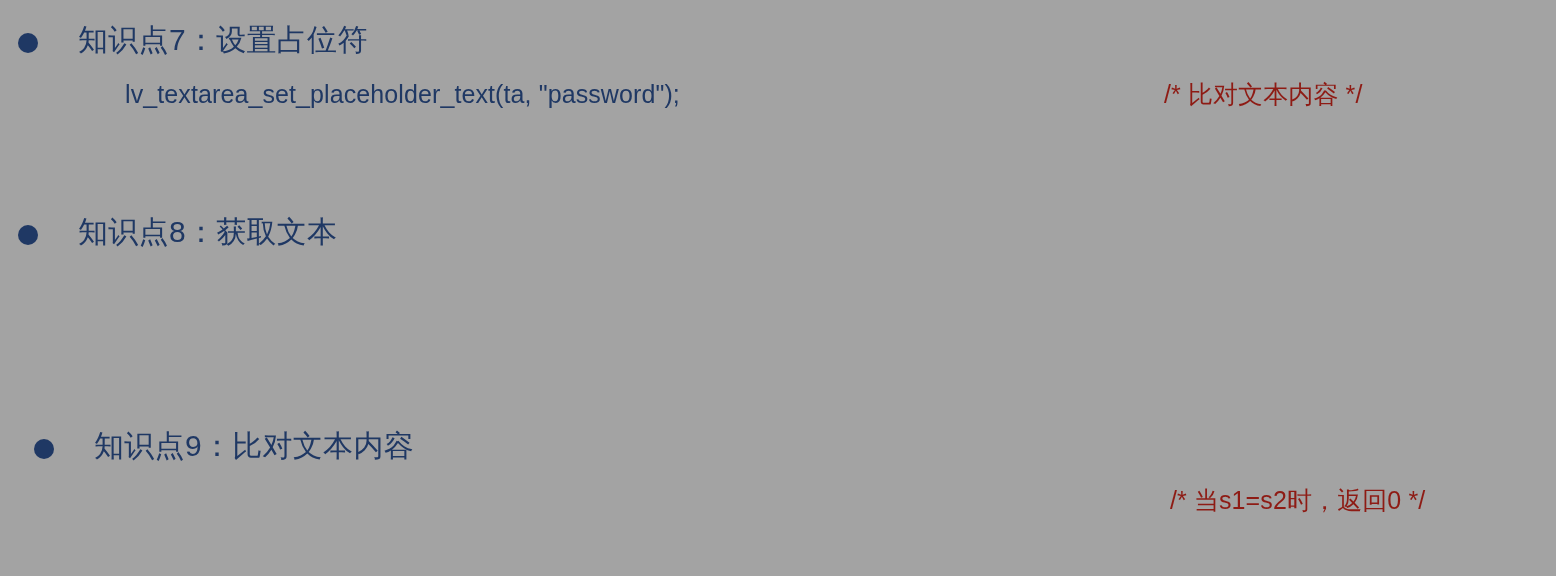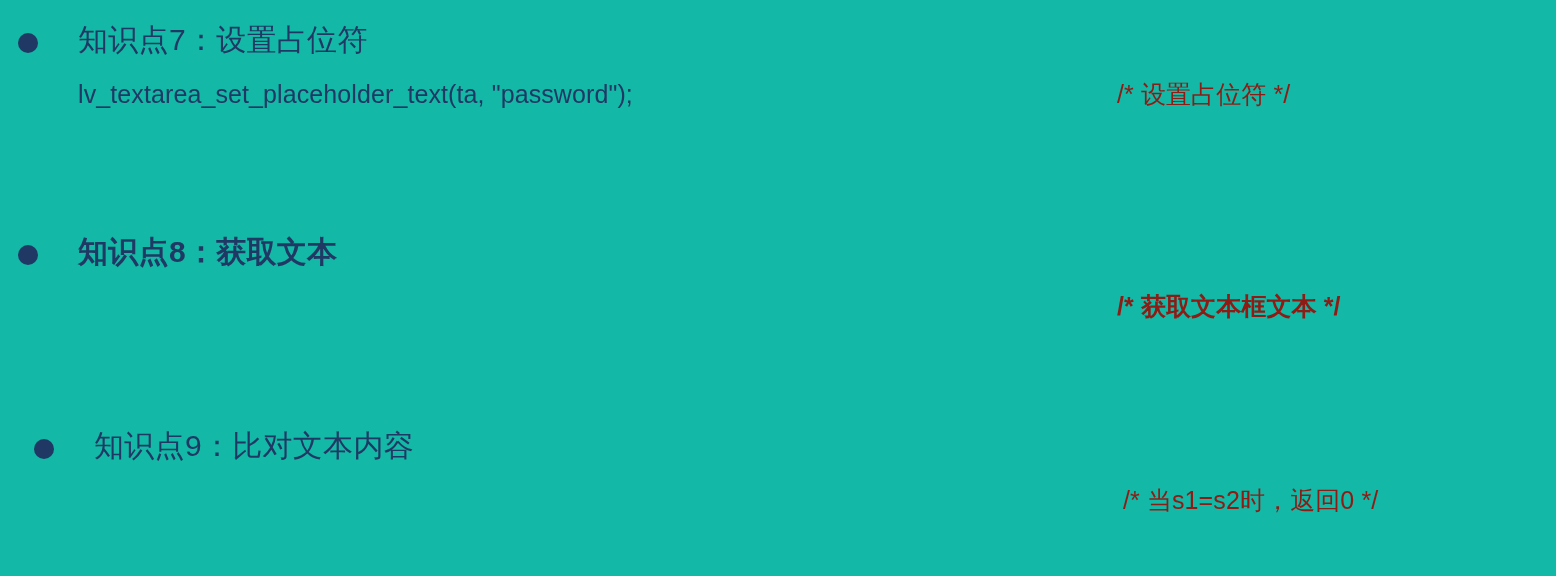--- a/index.html
+++ b/index.html
@@ -12,31 +12,31 @@
     background: #FFFFFF;
     font-family: "Liberation Sans", "DejaVu Sans", sans-serif;
     overflow: hidden;
     position: relative;
   }
 
   .slide {
     position: relative;
     width: 1556px;
     height: 576px;
-    background: #14b8a6;
+    background: #a3a3a3;
   }
 
   
   .kp-block {
     position: absolute;
     left: 0;
     width: 1556px;
   }
   .kp-block[data-index="0"] { top: 14px; }
-  .kp-block[data-index="1"] { top: 226px; font-weight: bold; }
+  .kp-block[data-index="1"] { top: 206px; }
   .kp-block[data-index="2"] { top: 420px; padding-left: 16px; }
 
   
   .kp-heading-row {
     position: relative;
     height: 56px;
   }
   .kp-bullet {
     position: absolute;
     left: 18px;
@@ -54,20 +54,21 @@
     line-height: 52px;
     color: #1F3864;
     letter-spacing: 0.3px;
     white-space: nowrap;
   }
 
   
   .kp-code-row {
     position: relative;
     height: 52px;
+    margin-left: 47px;
   }
   .kp-code {
     position: absolute;
     left: 78px;
     top: 0;
     font-size: 25px;
     line-height: 48px;
     color: #1F3864;
     white-space: nowrap;
     letter-spacing: 0.1px;
@@ -90,31 +91,30 @@
 
 <div class="slide">
 
   <div class="kp-block" data-index="0">
     <div class="kp-heading-row">
       <span class="kp-bullet"></span>
       <span class="kp-title">知识点7：设置占位符</span>
     </div>
     <div class="kp-code-row">
       <span class="kp-code">lv_textarea_set_placeholder_text(ta, "password");</span>
-      <span class="kp-comment">/* 设置占位符 */</span>
+      <span class="kp-comment">/* 比对文本内容 */</span>
     </div>
   </div>
 
   <div class="kp-block" data-index="1">
     <div class="kp-heading-row">
       <span class="kp-bullet"></span>
       <span class="kp-title">知识点8：获取文本</span>
     </div>
     <div class="kp-code-row">
-      <span class="kp-comment">/* 获取文本框文本 */</span>
     </div>
   </div>
 
   <div class="kp-block" data-index="2">
     <div class="kp-heading-row">
       <span class="kp-bullet"></span>
       <span class="kp-title">知识点9：比对文本内容</span>
     </div>
     <div class="kp-code-row">
       <span class="kp-comment">/* 当s1=s2时，返回0 */</span>

